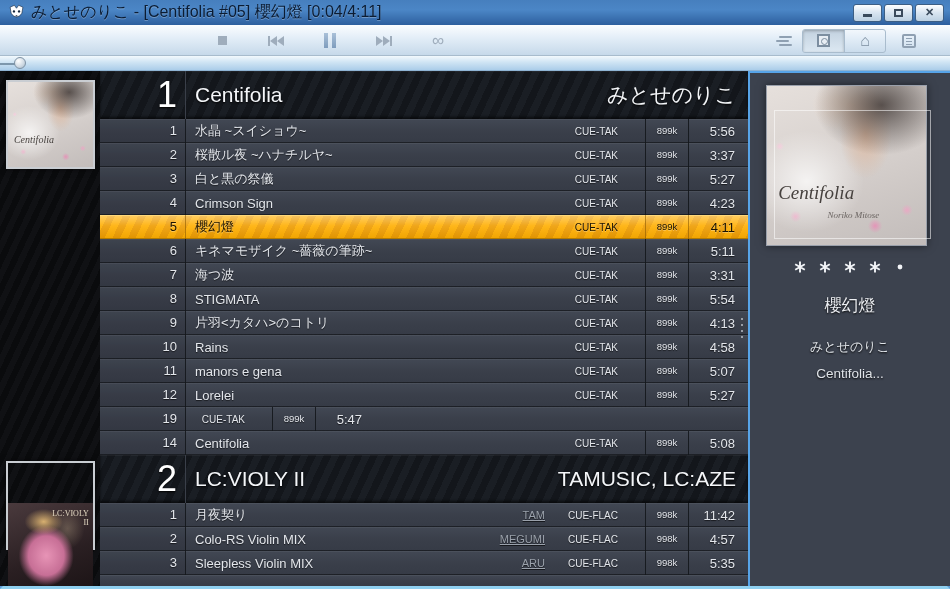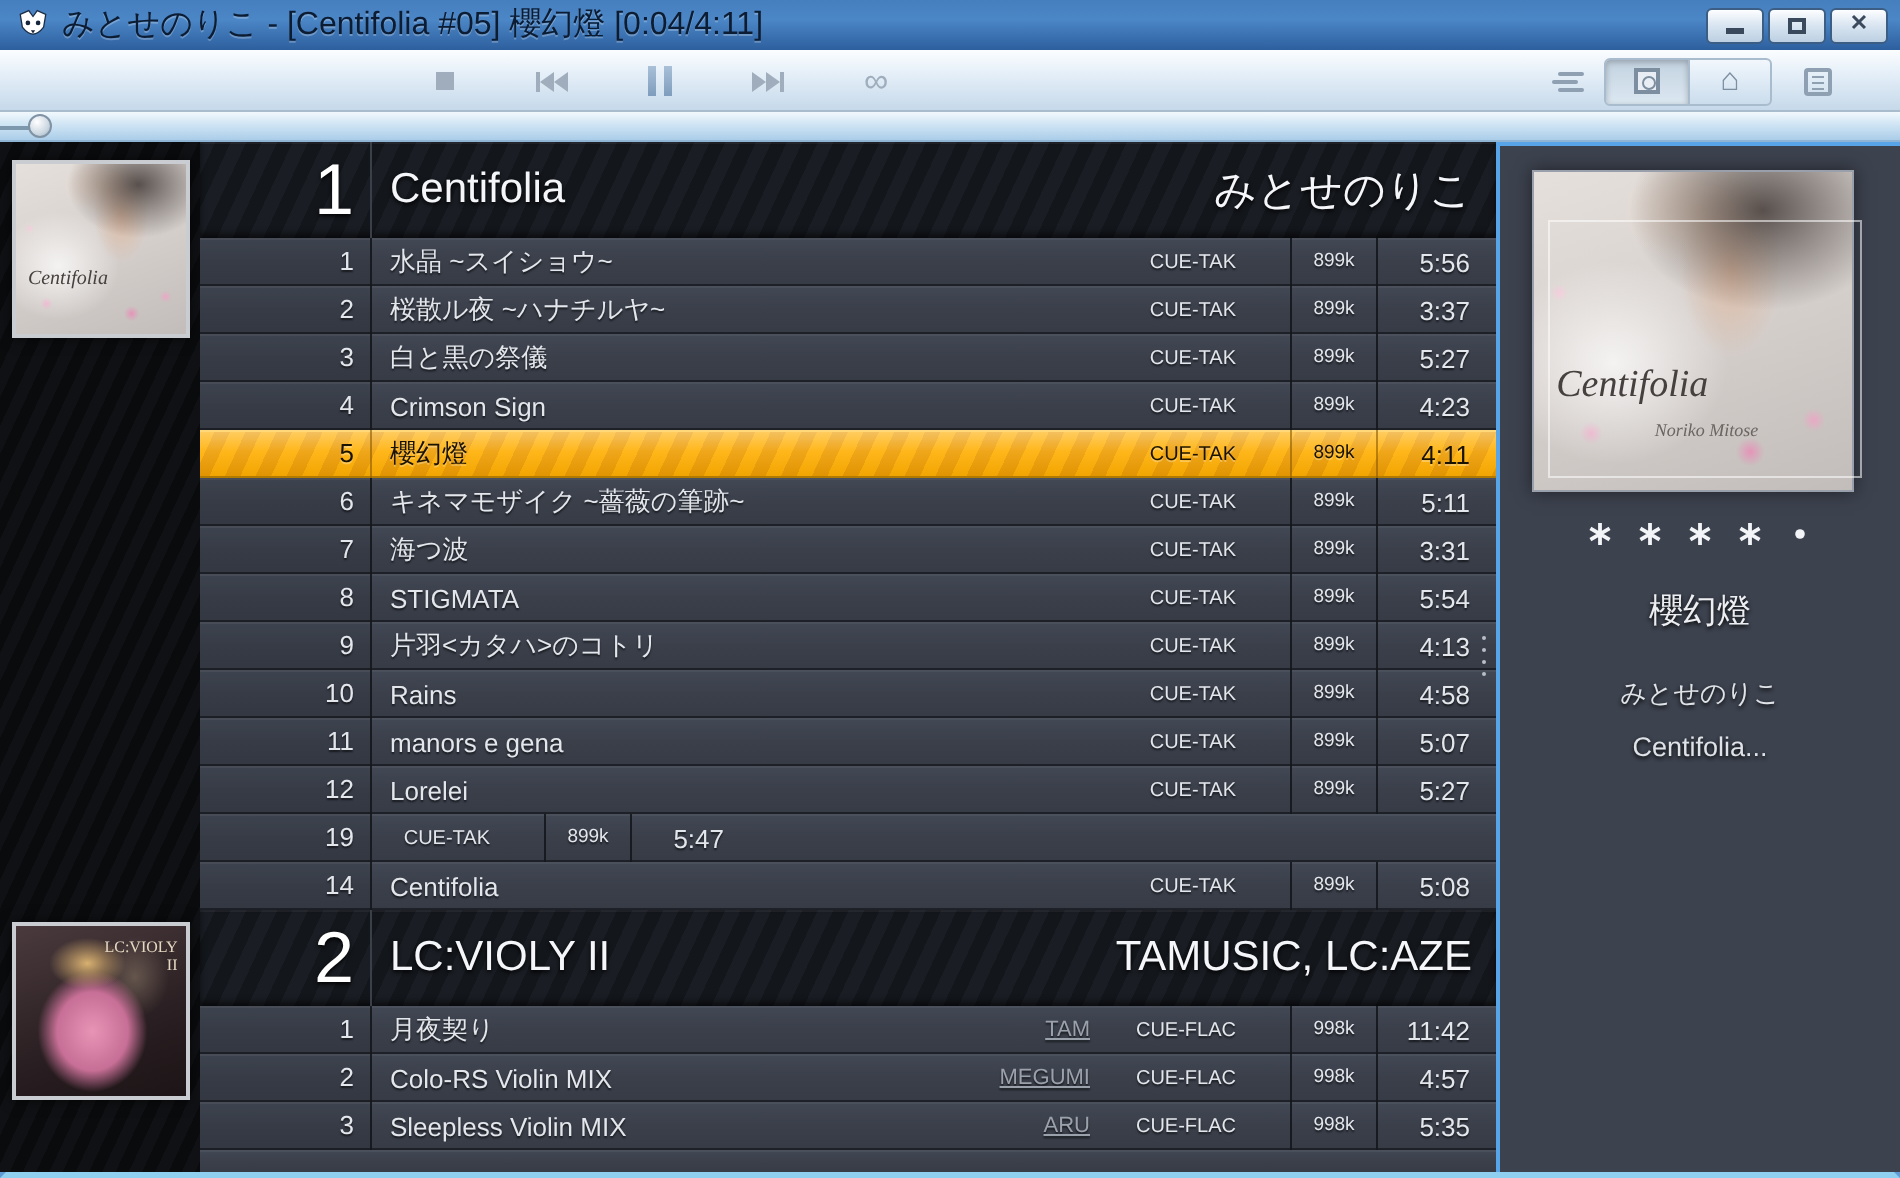--- a/index.html
+++ b/index.html
@@ -90,21 +90,21 @@
       radial-gradient(3% 3% at 8% 38%, #f3c7d8 0%, rgba(243,199,216,0) 90%),
       linear-gradient(160deg,#e6e0dc 0%,#d4cecb 55%,#c2bcba 100%); }
   .art-script { position:absolute; left:7%; bottom:26%; font-family:"Liberation Serif",serif;
     font-style:italic; color:#46413e; }
   .art-script-sub { position:absolute; left:38%; bottom:16%; font-family:"Liberation Serif",serif;
     font-style:italic; color:#6b6562; }
   .art-violy { background:
       radial-gradient(30% 20% at 42% 22%, #d8b070 0%, rgba(216,176,112,0) 75%),
       radial-gradient(38% 42% at 45% 62%, #e794b6 0%, #c76f96 55%, rgba(199,111,150,0) 85%),
       radial-gradient(25% 30% at 70% 30%, rgba(190,170,140,.35) 0%, rgba(190,170,140,0) 80%),
-      linear-gradient(160deg,#4a3a3d 0%,#2a1f22 60%,#1c1416 100%); }
+      linear-gradient(160deg,#4a3a3d 0%,#2a1f22 60%,#1c1416 100%); margin-top: 40px; }
   .violy-text { position:absolute; right:5%; top:8%; text-align:right;
     font-family:"Liberation Serif",serif; color:#e3d8c2; line-height:1.1; }
 
   
   .playlist { position:absolute; left:100px; top:0; width:648px; height:515px;
     background:#30343d; overflow:hidden; }
   .album-header { height:48px; display:flex; align-items:center; cursor:pointer;
     background:repeating-linear-gradient(115deg,#1a1e24 0 7px,#13161b 7px 14px);
     box-shadow:inset 0 1px 0 rgba(255,255,255,.05), inset 0 -2px 3px rgba(0,0,0,.6); }
   .h-num { width:86px; flex:0 0 86px; text-align:right; padding-right:8px; font-size:36px;

